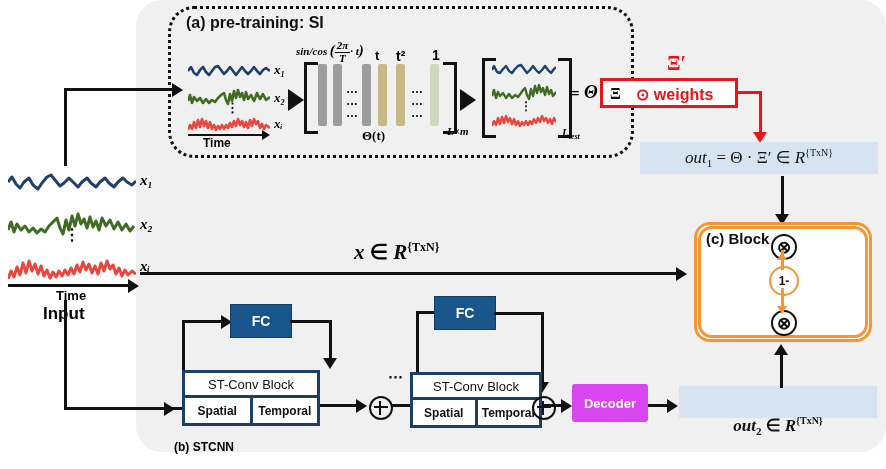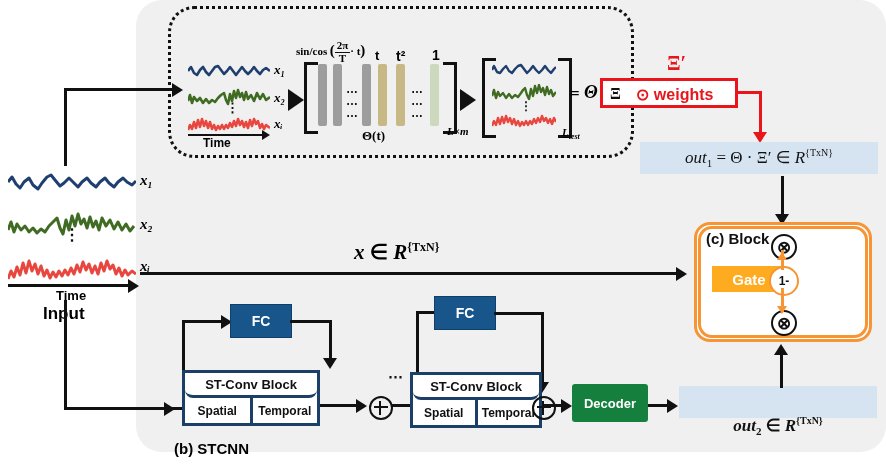--- a/index.html
+++ b/index.html
@@ -111,41 +111,40 @@
   .fc-box{
     position:absolute;
     background:#18558b;
     color:#ffffff;
     font-weight:bold;font-size:14px;
     display:flex;align-items:center;justify-content:center;
     border:1px solid #123f68;
   }
   .decoder-box{
     position:absolute;
-    background:#15803d;
+    background:#d946ef;
     color:#ffffff;
     font-weight:bold;font-size:13px;
     display:flex;align-items:center;justify-content:center;
     border-radius:3px;
   }
 
   
   .stconv{
     position:absolute;
     border:3px solid #1b3f66;
     background:#ffffff;
     box-sizing:border-box;
   }
   .stconv-top{
     height:50%;
     display:flex;align-items:center;justify-content:center;
-    font-weight:bold;font-size:13px;color:#111;
+    font-weight:normal;font-size:13px;color:#111;
     border-bottom:3px solid #1b3f66;
     box-sizing:border-box;
-    border-radius:8px;
   }
   .stconv-bot{height:50%;display:flex;box-sizing:border-box;}
   .stconv-cell{
     flex:1;display:flex;align-items:center;justify-content:center;
     font-weight:bold;font-size:12px;color:#111;
     box-sizing:border-box;
   }
   .stconv-cell.sep{border-right:3px solid #1b3f66;}
 
   
@@ -269,20 +268,21 @@
   <div class="arrowhead-r" style="left:676px;top:267px;"></div>
   <div class="lbl serif bold" style="left:354px;top:240px;font-size:21px;">
     <span style="font-style:italic;">x</span><span> ∈ </span><span style="font-style:italic;font-weight:bold;">R</span><sup style="font-size:12px;">{TxN}</sup>
   </div>
 
   <div class="ln ln-v" style="left:64px;top:300px;height:110px;"></div>
   <div class="ln ln-h" style="left:64px;top:407px;width:118px;"></div>
   <div class="arrowhead-r" style="left:164px;top:402px;"></div>
 
   <div class="dotted-box"></div>
+  <div class="panel-a-title">(a) pre-training:  SI</div>
 
   <div class="series" style="left:188px;top:62px;">
     <svg width="82" height="18" viewBox="0 0 82 18">
       <polyline fill="none" stroke="#1f3f6e" stroke-width="2.6" stroke-linejoin="round" points="0,9 3,5 6,11 9,13 12,8 15,5 18,10 21,13 24,9 27,5 30,4 33,8 36,12 39,9 42,5 45,9 48,13 51,9 54,5 57,9 60,12 63,9 66,5 69,9 72,12 75,8 78,6 82,9"></polyline>
     </svg>
   </div>
   <div class="lbl serif bold" style="left:274px;top:62px;font-size:13px;font-style:italic;">x₁</div>
 
   <div class="series" style="left:188px;top:88px;">
     <svg width="82" height="20" viewBox="0 0 82 20">
@@ -299,21 +299,21 @@
     </svg>
   </div>
   <div class="lbl serif bold" style="left:274px;top:116px;font-size:13px;font-style:italic;">xᵢ</div>
 
   <div class="ln ln-h" style="left:188px;top:134px;width:76px;height:2px;"></div>
   <div class="arrowhead-r" style="left:262px;top:130px;border-top-width:5px;border-bottom-width:5px;border-left-width:8px;"></div>
   <div class="lbl bold" style="left:203px;top:136px;font-size:12px;">Time</div>
 
   <div class="fat-arrow" style="left:288px;top:89px;"></div>
 
-  <div class="lbl serif" style="left:296px;top:40px;font-size:11px;font-weight:bold;">
+  <div class="lbl serif" style="left:296px;top:40px;font-size:11px;font-style:italic;font-weight:bold;">
     <span>sin/cos</span><span style="font-size:15px;"> (</span><span style="display:inline-block;vertical-align:middle;text-align:center;line-height:1.05;">
       <span style="display:block;border-bottom:1px solid #111;padding:0 2px;">2π</span>
       <span style="display:block;padding:0 2px;">T</span>
     </span><span>· t</span><span style="font-size:15px;">)</span>
   </div>
   <div class="lbl bold" style="left:375px;top:48px;font-size:13px;">t</div>
   <div class="lbl bold" style="left:396px;top:48px;font-size:14px;">t²</div>
   <div class="lbl bold" style="left:432px;top:47px;font-size:14px;">1</div>
 
   <div class="bracket left" style="left:304px;top:62px;height:66px;"></div>
@@ -378,21 +378,20 @@
     </span>
   </div>
 
   <div class="ln ln-v" style="left:781px;top:176px;height:42px;"></div>
   <div class="arrowhead-d" style="left:775px;top:214px;"></div>
 
   <div class="gate-outer"></div>
   <div class="gate-outer2"></div>
   <div class="gate-title">(c) Block</div>
 
-  <div class="gate-chip">Gate</div>
 
   <div class="otimes" style="left:771px;top:234px;">
     <span>⊗</span>
   </div>
   <div class="otimes" style="left:771px;top:310px;">
     <span>⊗</span>
   </div>
   <div class="oneminus" style="left:769px;top:266px;">1-</div>
 
   <div class="org-h" style="left:786px;top:278px;width:0px;"></div>
@@ -548,21 +547,21 @@
 
   <div class="blue-box" style="left:679px;top:386px;width:198px;height:32px;">
     <span class="serif" style="font-size:17px;font-weight:bold;margin-top:48px;">
       <span style="font-style:italic;">out</span><sub style="font-size:11px;">2</sub><span> ∈ </span><span style="font-style:italic;">R</span><sup style="font-size:10px;">{TxN}</sup>
     </span>
   </div>
 
   <div class="ln ln-v" style="left:780px;top:352px;height:36px;"></div>
   <div class="arrowhead-u" style="left:774px;top:344px;"></div>
 
-  <div class="lbl bold" style="left:174px;top:440px;font-size:15px;">(b) STCNN</div>
+  <div class="lbl bold" style="left:174px;top:440px;font-size:12px;">(b) STCNN</div>
 
   <div class="ln ln-v" style="left:182px;top:320px;height:88px;"></div>
   <div class="ln ln-h" style="left:182px;top:320px;width:42px;"></div>
   <div class="arrowhead-r" style="left:221px;top:315px;"></div>
 
   <div class="fc-box" style="left:230px;top:304px;width:60px;height:32px;">FC</div>
 
   <div class="ln ln-h" style="left:290px;top:320px;width:42px;"></div>
   <div class="ln ln-v" style="left:329px;top:320px;height:42px;"></div>
   <div class="arrowhead-d" style="left:323px;top:358px;"></div>

